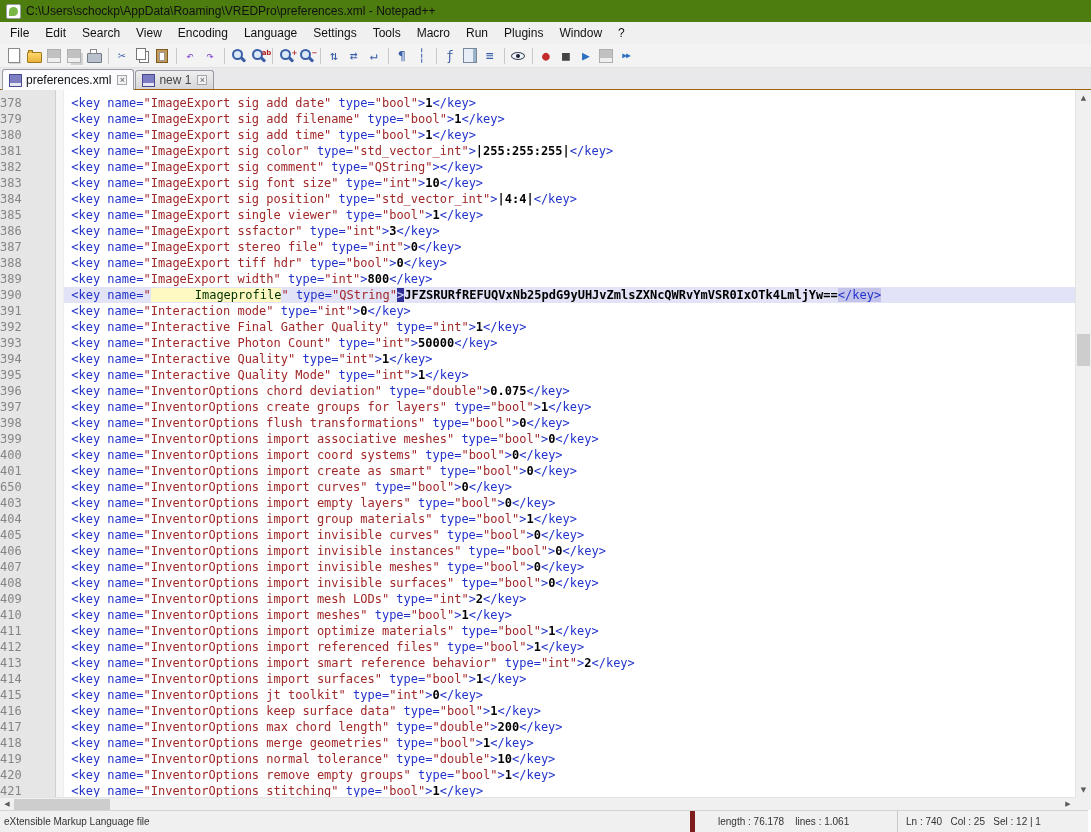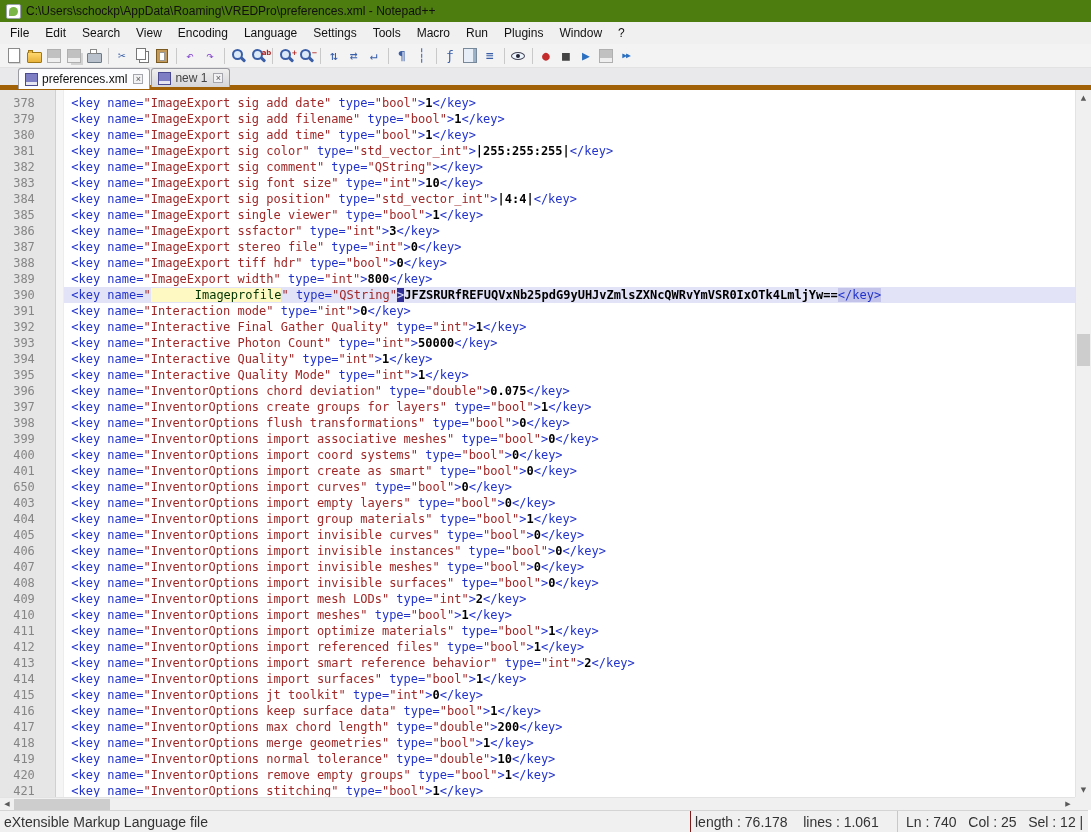--- a/index.html
+++ b/index.html
@@ -50,37 +50,37 @@
          background:#3a5fa8;transform:rotate(45deg);border-radius:1px;}
   .k-mag .sub{position:absolute;left:3px;top:3px;width:29px;text-align:center;z-index:1;
          font-family:"DejaVu Sans",sans-serif;font-size:7px;font-weight:bold;color:#b02020;}
   .k-eye::before{content:"";width:14px;height:8px;border:1px solid #445;border-radius:50%;
          background:#eef6ff;box-sizing:border-box;}
   .k-eye::after{content:"";position:absolute;width:4px;height:4px;border-radius:50%;background:#223;}
   .k-docmap::before{content:"";width:12px;height:13px;background:#e8eef8;border:1px solid #77889a;
          box-shadow:inset -3px 0 0 #9ab2c8;}
 
   
-  .tabbar{height:22px;background:#e9e9ec;display:flex;padding-left:18px;
-          border-bottom:5px solid #a16207;box-sizing:border-box;}
+  .tabbar{height:22px;background:#e9e9ec;display:flex;align-items:flex-end;padding-left:2px;
+          border-bottom:1px solid #a16207;box-sizing:border-box;}
   .tab{display:inline-flex;align-items:center;height:19px;padding:0 6px;margin-right:1px;
        border:1px solid #9a9aa2;border-bottom:none;border-radius:3px 3px 0 0;
        background:linear-gradient(#efefef,#d6d6d9);font-size:12px;color:#444;box-sizing:border-box;}
   .tab.active{height:21px;background:#fcfcfe;color:#101010;position:relative;z-index:2;margin-bottom:-1px;}
   .tabicon{width:11px;height:11px;background:#7d7dc4;border:1px solid #4a4a92;margin-right:4px;
        box-shadow:inset 0 -3px 0 #e6e6f2;box-sizing:content-box;}
   .tablabel{white-space:pre;}
   .tabclose{margin-left:6px;width:10px;height:10px;line-height:9px;text-align:center;font-size:9px;
        color:#555;border:1px solid #a5a5ad;background:#f2f2f4;box-sizing:border-box;}
 
   
   .editor{position:absolute;top:90px;left:0;right:0;bottom:22px;background:#fff;display:flex;}
   .gutter{width:56px;background:#e6e6e6;border-right:1px solid #d0d0d0;box-sizing:border-box;
           padding-top:5px;flex:none;overflow:hidden;}
-  .ln{height:16px;line-height:16px;text-align:center;padding-right:7px;color:#858585;
+  .ln{height:16px;line-height:16px;text-align:left;padding-right:7px;color:#858585;
       font-family:"DejaVu Sans Mono",monospace;font-size:12px;}
   .foldmargin{width:8px;background:#f5f5f5;border-right:1px solid #ececec;flex:none;box-sizing:border-box;}
   .code{flex:1;padding-top:5px;overflow:hidden;font-family:"DejaVu Sans Mono",monospace;
         font-size:12px;line-height:16px;cursor:text;}
   .cl{height:16px;white-space:pre;}
   .t{color:#2233cc;}
   .a{color:#2233cc;}
   .q{color:#a02828;}
   .v{color:#000;font-weight:bold;}
   .curline{background:#e3e3f7;}
@@ -100,24 +100,24 @@
   .sbbtn.down{bottom:0;left:0;width:15px;height:15px;}
   .sbbtn.left{left:0;top:0;width:14px;height:12px;}
   .sbbtn.right{right:0;top:0;width:14px;height:12px;}
   .vthumb{position:absolute;left:1px;top:244px;width:13px;height:32px;background:#cdcdcd;}
   .hthumb{position:absolute;left:14px;top:1px;width:96px;height:11px;background:#cdcdcd;}
   .sbcorner{position:absolute;right:0;bottom:0;width:16px;height:13px;background:#f0f0f0;}
 
   
   .statusbar{position:absolute;left:0;right:3px;bottom:0;height:22px;background:#f0f0f0;
              border-top:1px solid #d4d4d4;display:flex;align-items:center;box-sizing:border-box;
-             font-size:14px;color:#333;}
+             font-size:10px;color:#333;}
   .ss{white-space:pre;overflow:hidden;box-sizing:border-box;}
   .ss1{width:690px;padding-left:4px;}
-  .ss2{width:207px;padding-left:4px;border-left:1px solid #7f1d1d;height:100%;display:flex;align-items:center;}
+  .ss2{width:207px;padding-left:23px;border-left:5px solid #7f1d1d;height:100%;display:flex;align-items:center;}
   .ss3{flex:1;padding-left:8px;border-left:1px solid #c8c8c8;height:100%;display:flex;align-items:center;}
 </style>
 </head>
 <body>
 
 <div class="window">
 
   <div class="titlebar">
     <div class="npp-icon"></div>
     <div class="title-text">C:\Users\schockp\AppData\Roaming\VREDPro\preferences.xml - Notepad++</div>

